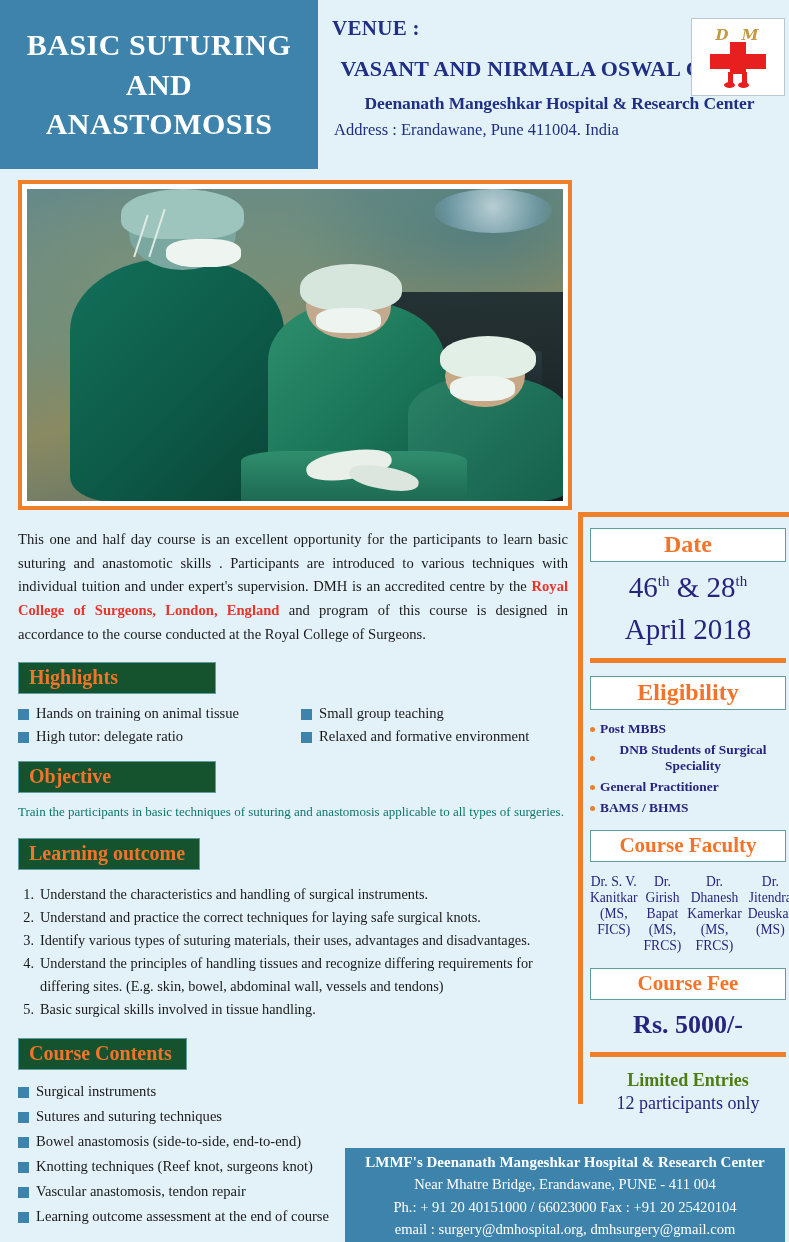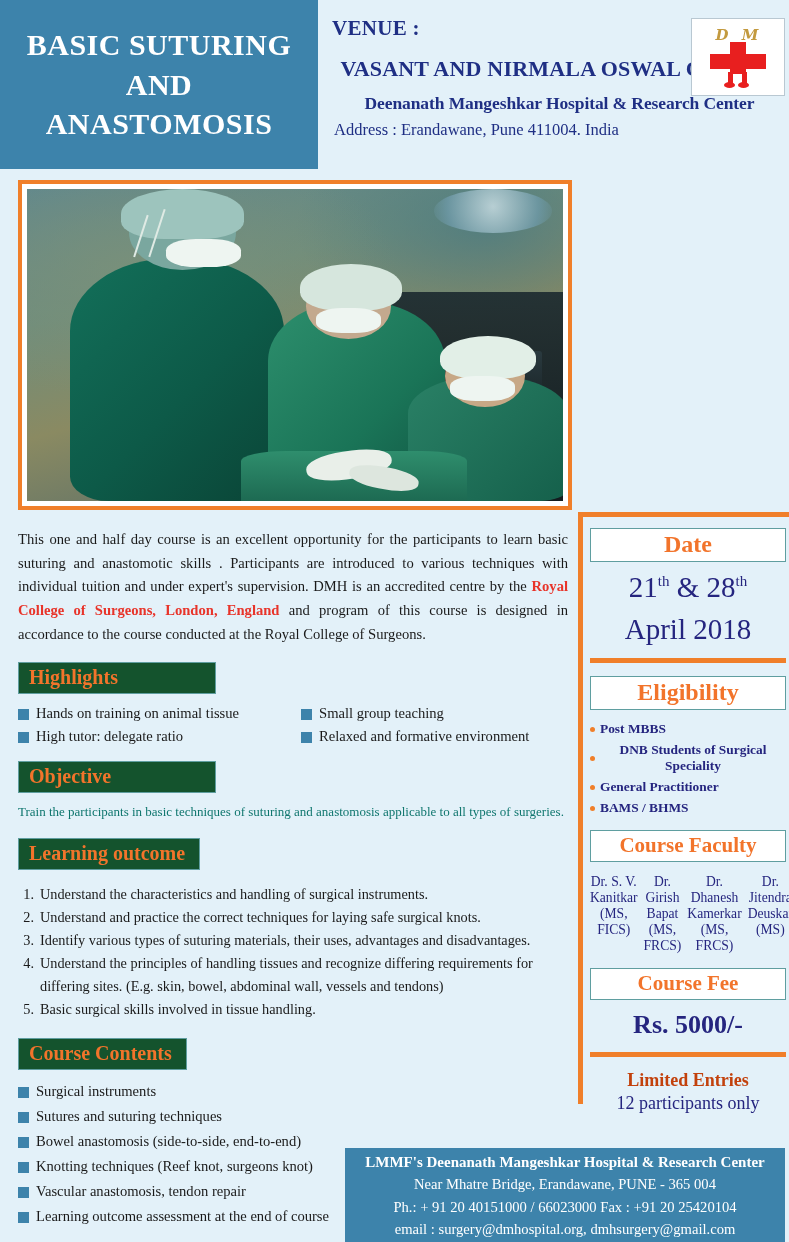--- a/index.html
+++ b/index.html
@@ -175,21 +175,21 @@
   .elig-list{display:flex;flex-direction:column;gap:5px;margin-top:11px;}
   .elig-item{
     color:#25257f;font-weight:bold;font-size:13.4px;
     display:flex;align-items:center;justify-content:flex-start;gap:5px;
   }
   .dot{width:5px;height:5px;border-radius:50%;background:#f07f2a;flex:none;}
   .fac-list{display:flex;flex-direction:row;gap:6px;margin-top:12px;}
   .fac-item{color:#25257f;font-size:13.6px;}
   .fee{color:#25257f;font-weight:bold;font-size:26px;margin-top:10px;
       font-family:"Liberation Serif", serif;}
-  .limited-t{color:#c2410c;font-weight:bold;font-size:18px;margin-top:2px;}
+  .limited-t{color:#4d7c0f;font-weight:bold;font-size:18px;margin-top:2px;}
   .limited-s{color:#25257f;font-size:18px;margin-top:2px;}
 
   
   .footer{
     position:absolute;left:345px;top:1148px;width:440px;height:118px;
     background:#3d83ab;color:#ffffff;text-align:center;
     display:flex;flex-direction:column;align-items:center;justify-content:center;gap:5px;
     font-family:"Liberation Serif", serif;
   }
   .f-line{font-size:14.6px;line-height:1.2;}
@@ -342,21 +342,21 @@
         <span class="sq"></span>
         <span>Learning outcome assessment at the end of course</span>
       </div>
     </div>
   </div>
 
   <div class="right-col">
 
     <div class="r-head">Date</div>
     <div class="date-main">
-      <span>21</span><sup>th</sup>
+      <span>46</span><sup>th</sup>
       <span>&amp;</span>
       <span>28</span><sup>th</sup>
     </div>
     <div class="date-main">April 2018</div>
 
     <div class="r-rule"></div>
 
     <div class="r-head">Eligibility</div>
     <div class="elig-list">
       <div class="elig-item">
@@ -391,19 +391,19 @@
     <div class="r-rule"></div>
 
     <div class="limited-t">Limited Entries</div>
     <div class="limited-s">12 participants only</div>
   </div>
 
   <div class="footer">
     <div class="f-line b">
       <span>LMMF's </span><span class="bold">Deenanath Mangeshkar Hospital &amp; Research Center</span>
     </div>
-    <div class="f-line">Near Mhatre Bridge, Erandawane, PUNE - 365 004</div>
+    <div class="f-line">Near Mhatre Bridge, Erandawane, PUNE - 411 004</div>
     <div class="f-line">Ph.: + 91 20 40151000 / 66023000 Fax : +91 20 25420104</div>
     <div class="f-line">email : surgery@dmhospital.org, dmhsurgery@gmail.com</div>
     <div class="f-line">Website : www.dmhospital.org</div>
   </div>
 
 </div>
 
 </body></html>

